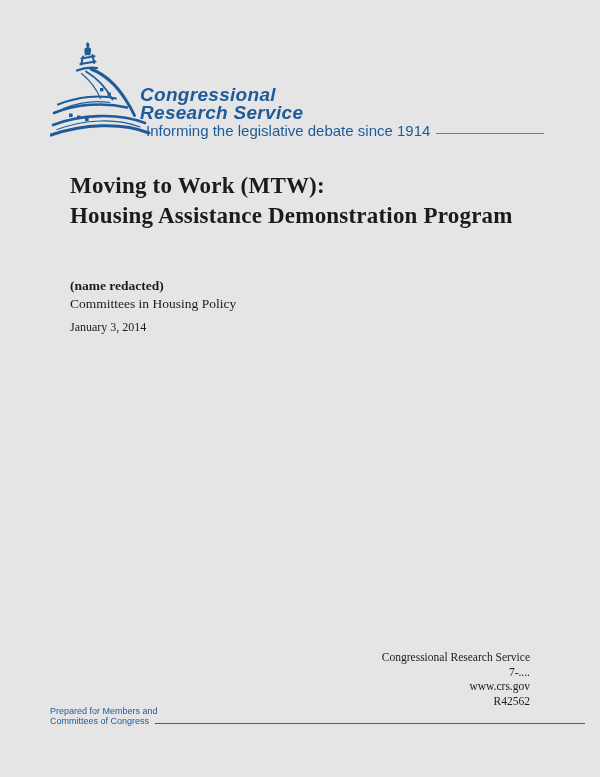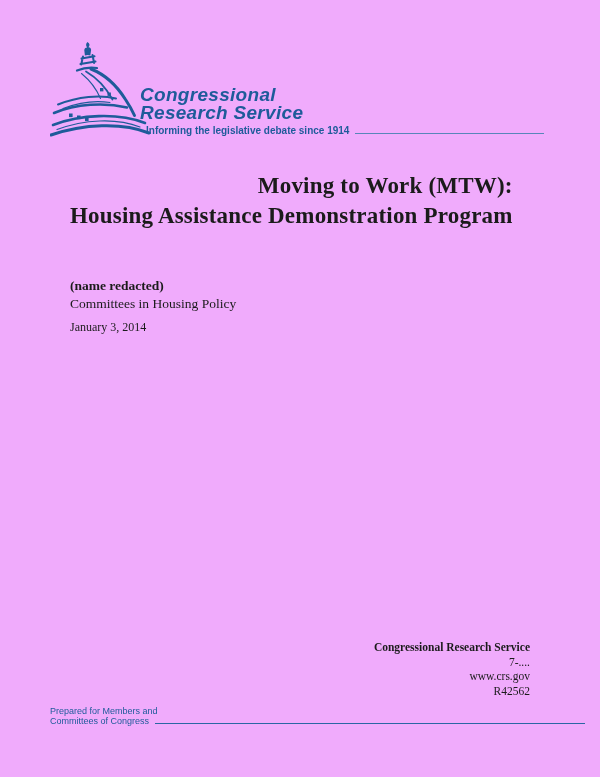--- a/index.html
+++ b/index.html
@@ -1,19 +1,19 @@
 <!DOCTYPE html>
 <html><head>
 <meta charset="utf-8">
 <style>
   html,body { margin:0; padding:0; background:#ffffff; }
   .page {
     position:relative;
     width:600px; height:777px;
-    background:#f0abfc;
+    background:#e5e5e5;
     overflow:hidden;
     font-family:"Liberation Serif", serif;
     color:#1b1b1b;
   }
 
   
   .dome-icon { position:absolute; left:50px; top:41px; width:102px; height:100px; }
 
   .org-name {
     position:absolute; left:140px; top:86px;
@@ -22,46 +22,45 @@
     font-style:italic; font-weight:bold;
     font-size:19px; line-height:17.5px; letter-spacing:0.3px;
     white-space:nowrap;
   }
 
   .tagline-row {
     position:absolute; left:146px; top:125px; width:398px;
     display:flex; align-items:flex-end;
     color:#1e5b9a;
     font-family:"Liberation Sans", sans-serif;
-    font-weight:bold; font-size:10px; line-height:11px;
+    font-weight:normal; font-size:15px; line-height:11px;
     white-space:nowrap;
   }
   .tagline-rule { flex:1; border-bottom:1.5px solid #5886b9; margin-left:6px; margin-bottom:2px; }
 
   
   .report-title {
     position:absolute; left:70px; top:171px; margin:0;
     font-size:23px; font-weight:bold; line-height:30px;
     letter-spacing:0.2px; color:#1b1b1b;
     white-space:nowrap;
-    text-align:right;
   }
 
   
   .author-block { position:absolute; left:70px; top:253px; font-size:13.5px; line-height:18px; }
   .author-name  { font-weight:bold;margin-top:24px; }
   .date-line    { position:absolute; left:70px; top:320px; font-size:12px; }
 
   
   .footer-right {
     position:absolute; right:70px; top:640px;
     text-align:right; font-size:11.5px; line-height:14.5px;
     white-space:nowrap;
   }
-  .footer-right .fr-org { font-weight:bold; }
+  .footer-right .fr-org { font-weight:normal;margin-top:10px; }
 
   
   .footer-left {
     position:absolute; left:50px; top:706px; width:535px;
     color:#1e5b9a;
     font-family:"Liberation Sans", sans-serif;
     font-size:9px; line-height:10.2px;
     white-space:nowrap;
   }
   .footer-left .fl-label { font-weight:bold; letter-spacing:0.3px; }

